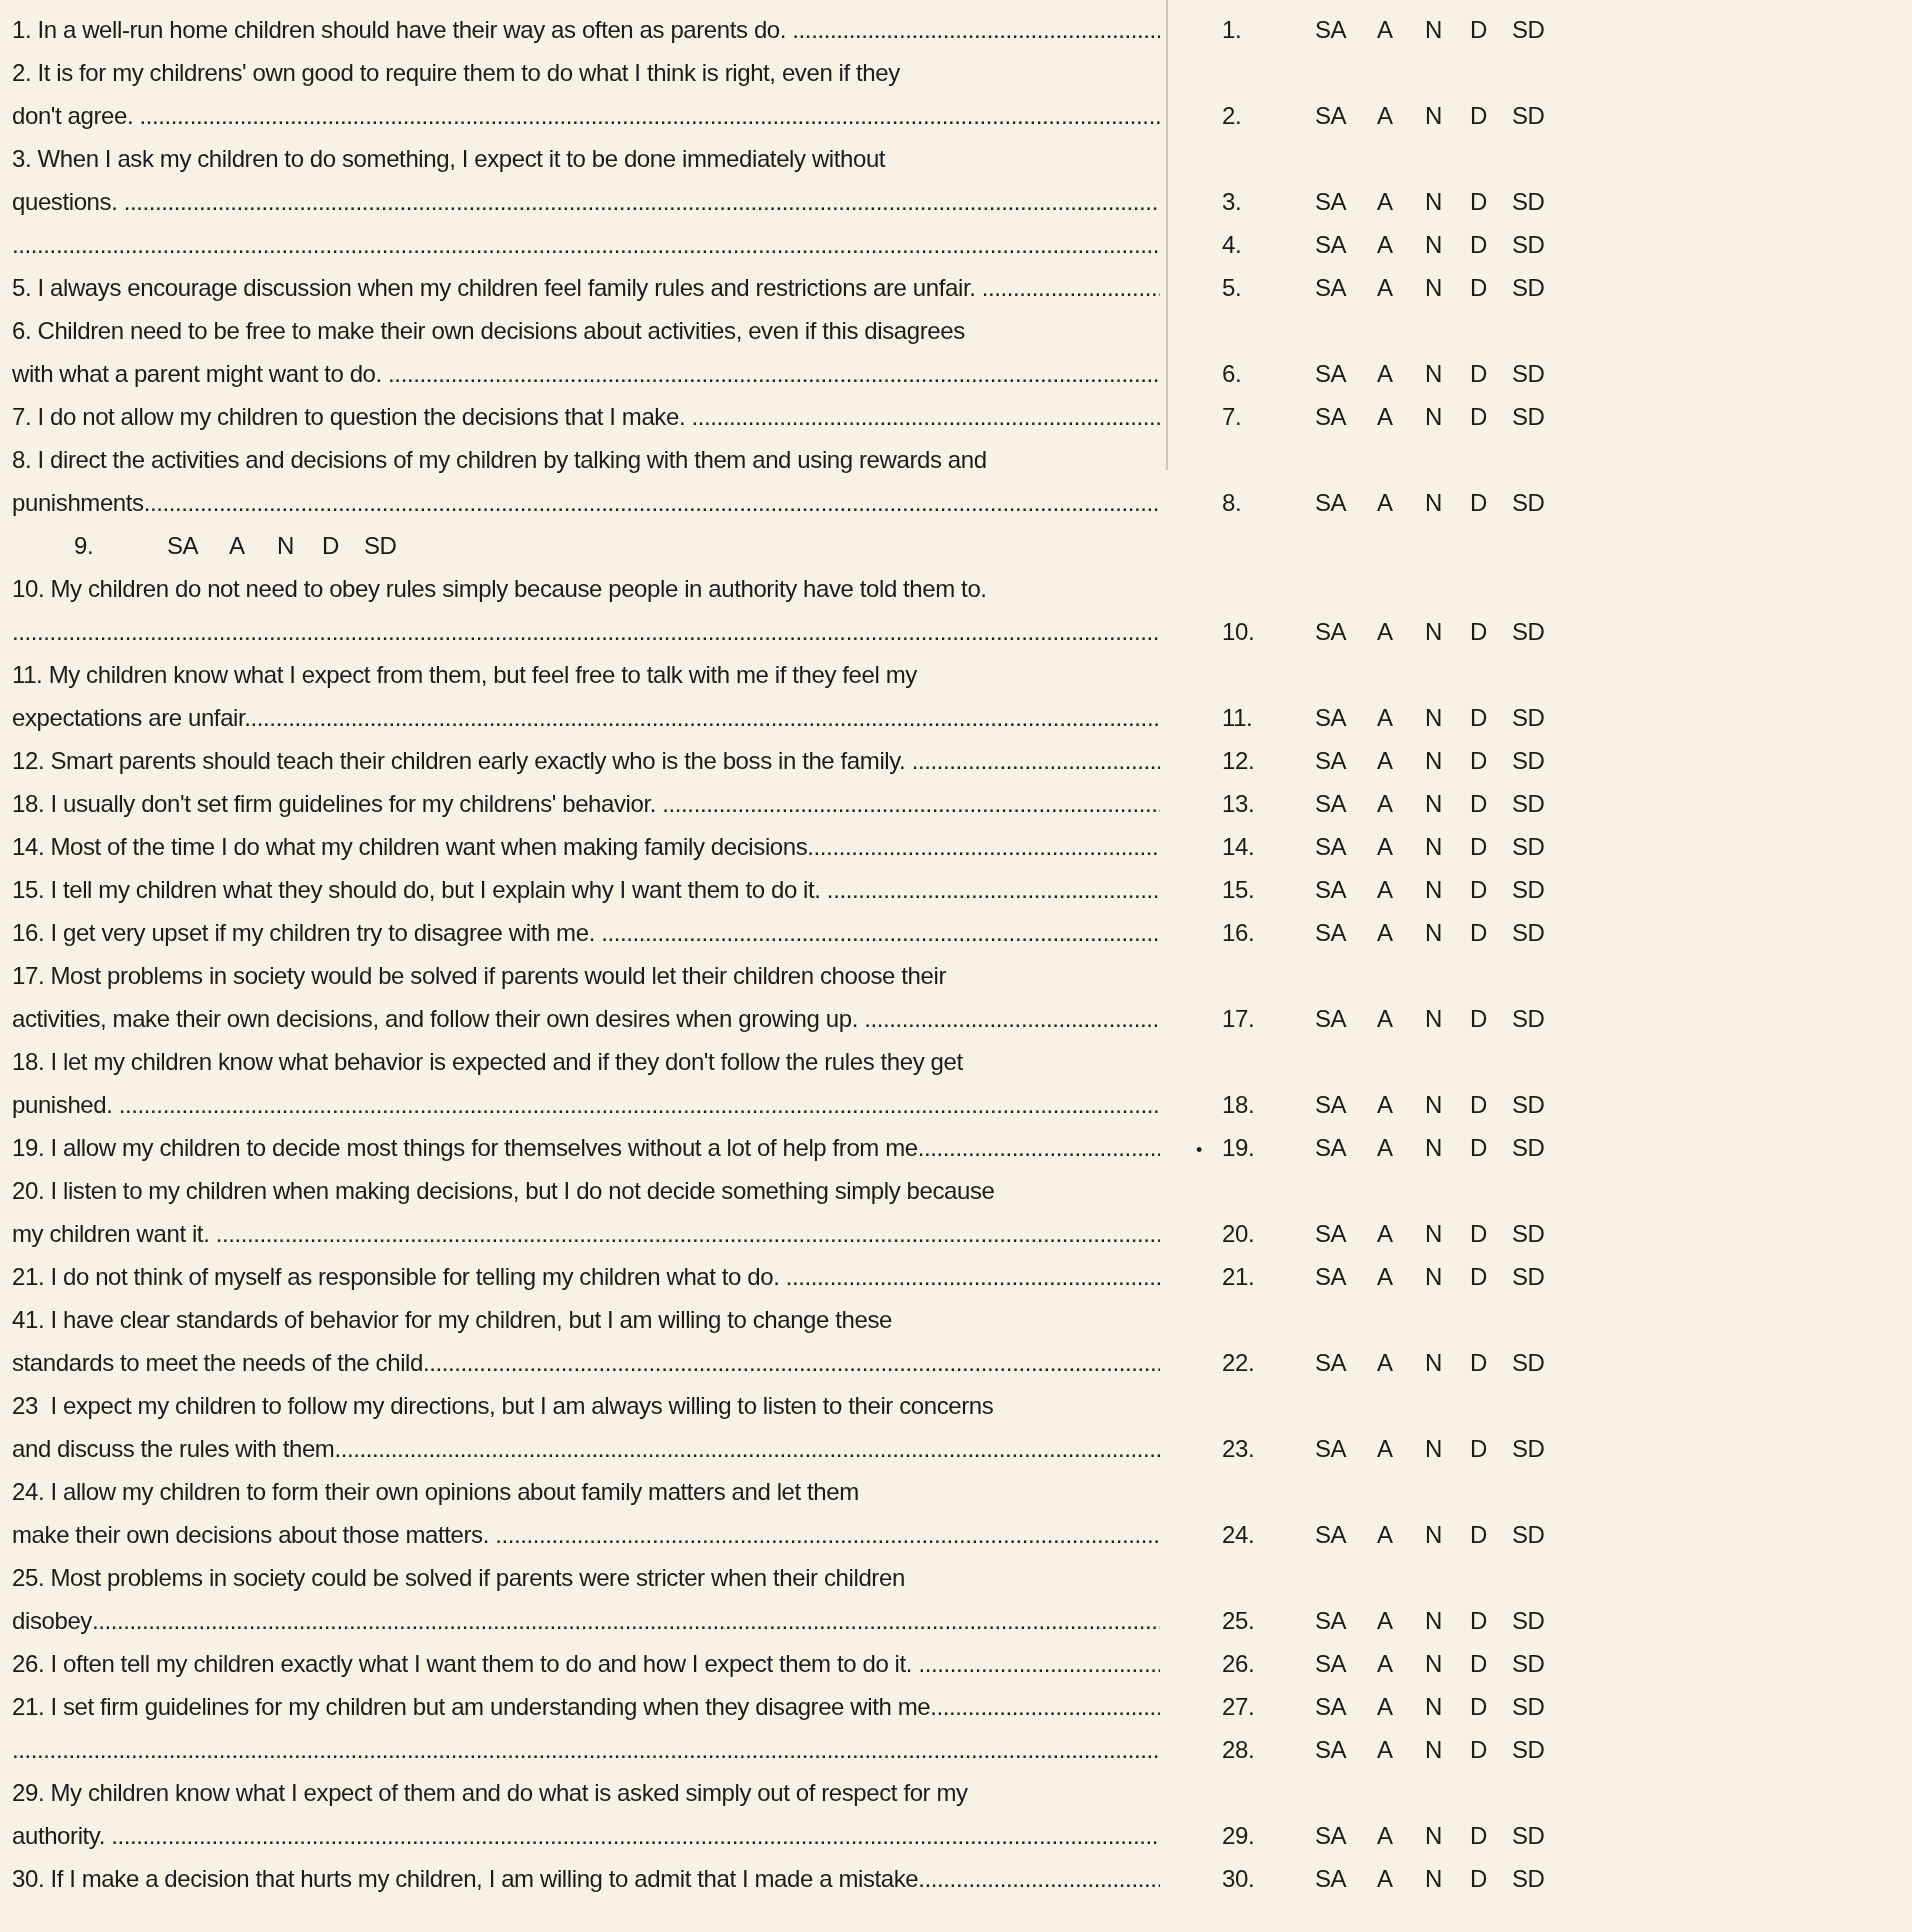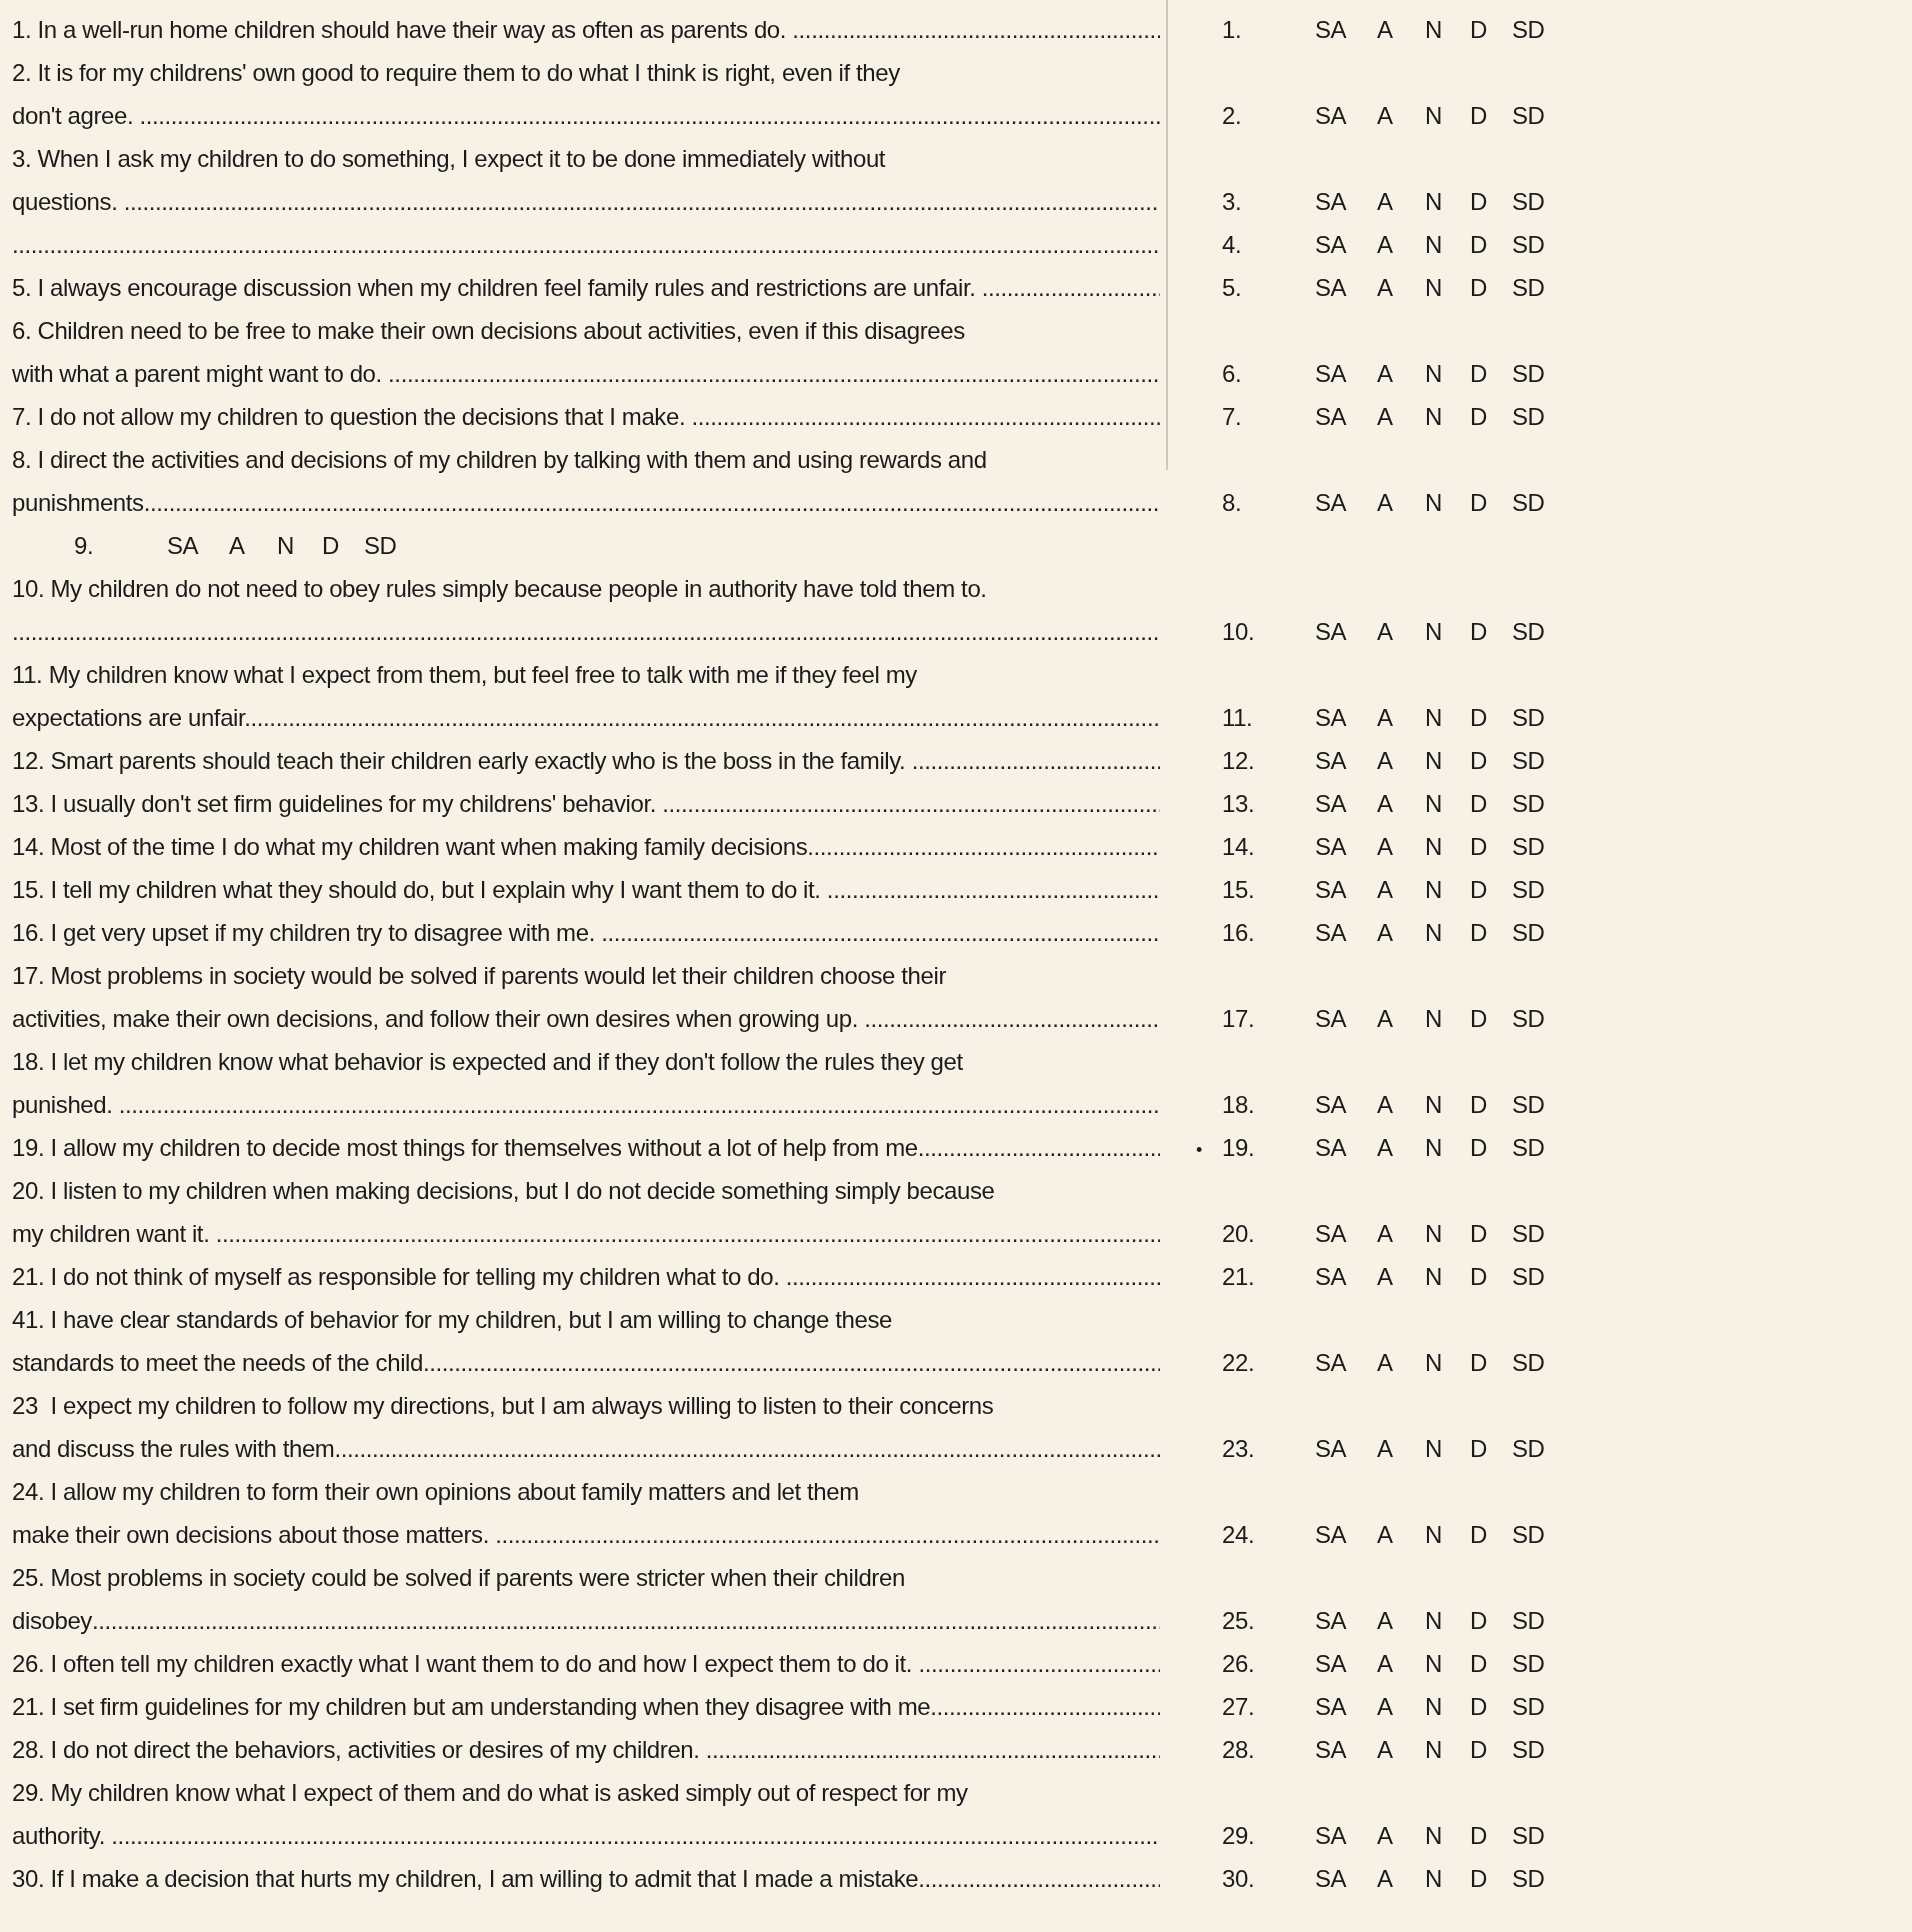--- a/index.html
+++ b/index.html
@@ -277,21 +277,21 @@
           <span class="opt opt-0">SA</span>
           <span class="opt opt-1">A</span>
           <span class="opt opt-2">N</span>
           <span class="opt opt-3">D</span>
           <span class="opt opt-4">SD</span>
         </div>
       </div>
       <div class="item">
         <div class="q">
           <div class="qline">
-            <span class="qtext">13. I usually don't set firm guidelines for my childrens' behavior. </span>
+            <span class="qtext">18. I usually don't set firm guidelines for my childrens' behavior. </span>
             <span class="dots"></span>
           </div>
         </div>
         <div class="ans">
           <span class="ans-num">13.</span>
           <span class="opt opt-0">SA</span>
           <span class="opt opt-1">A</span>
           <span class="opt opt-2">N</span>
           <span class="opt opt-3">D</span>
           <span class="opt opt-4">SD</span>
@@ -539,21 +539,20 @@
           <span class="opt opt-0">SA</span>
           <span class="opt opt-1">A</span>
           <span class="opt opt-2">N</span>
           <span class="opt opt-3">D</span>
           <span class="opt opt-4">SD</span>
         </div>
       </div>
       <div class="item">
         <div class="q">
           <div class="qline">
-            <span class="qtext">28. I do not direct the behaviors, activities or desires of my children. </span>
             <span class="dots"></span>
           </div>
         </div>
         <div class="ans">
           <span class="ans-num">28.</span>
           <span class="opt opt-0">SA</span>
           <span class="opt opt-1">A</span>
           <span class="opt opt-2">N</span>
           <span class="opt opt-3">D</span>
           <span class="opt opt-4">SD</span>

